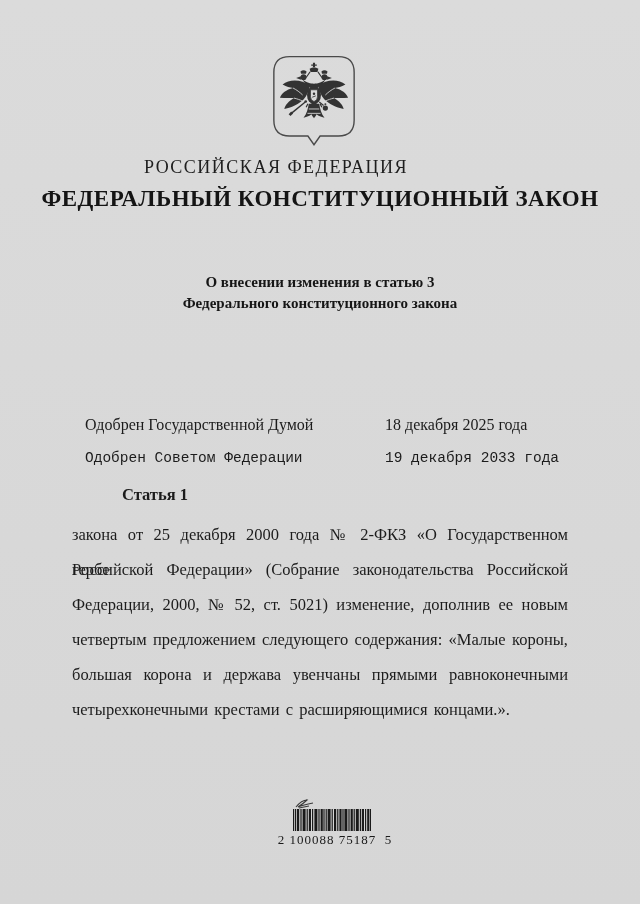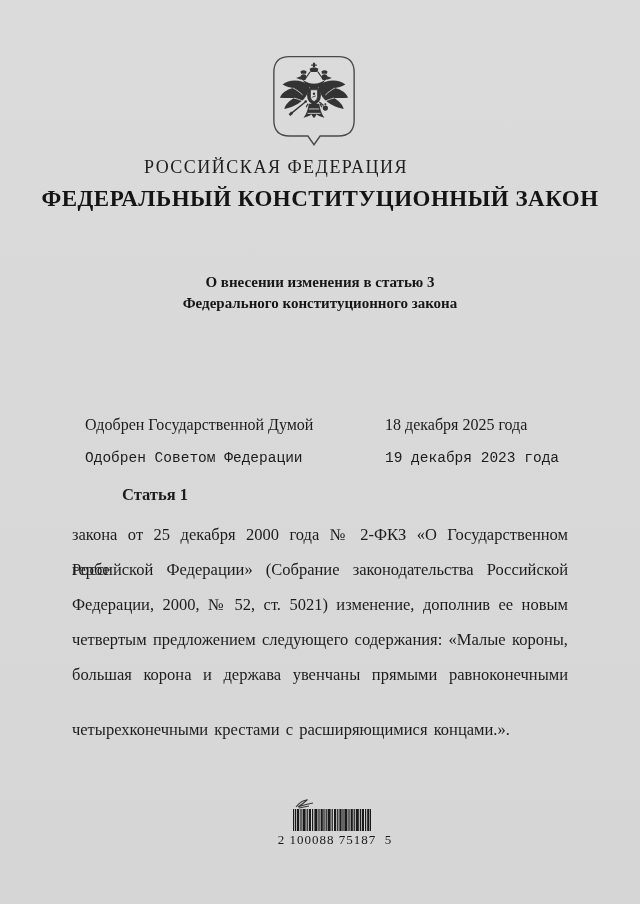--- a/index.html
+++ b/index.html
@@ -48,21 +48,21 @@
   .law-body{
     position:absolute;left:72px;top:517px;width:496px;
     font-size:16.5px;
   }
   .body-line{
     height:35px;line-height:35px;
     text-align:justify;text-align-last:justify;
     word-spacing:2px;white-space:normal;
   }
   .body-line.first{text-indent:50px;}
-  .body-line.last{text-align-last:left;margin-top:20px;}
+  .body-line.last{text-align-last:left;}
   .barcode{position:absolute;left:270px;top:796px;width:130px;height:56px;}
   .signature-mark{position:absolute;left:24px;top:2px;width:22px;height:12px;}
   .barcode-bars{position:absolute;left:23px;top:13px;}
   .barcode-number{
     position:absolute;left:0px;top:36px;width:130px;
     text-align:center;font-size:13px;letter-spacing:1px;white-space:pre;
     color:#1a1a1a;
     font-family:Liberation Serif, serif;
   }
 </style>
@@ -128,21 +128,21 @@
     <div class="law-title-line">Федерального конституционного закона</div>
   </div>
 
   <div class="approvals">
     <div class="approval-row">
       <span class="approval-body">Одобрен Государственной Думой</span>
       <span class="approval-date">18 декабря 2025 года</span>
     </div>
     <div class="approval-row mono">
       <span class="approval-body">Одобрен Советом Федерации</span>
-      <span class="approval-date">19 декабря 2023 года</span>
+      <span class="approval-date">19 декабря 2033 года</span>
     </div>
   </div>
 
   <div class="article-heading">Статья 1</div>
 
   <div class="law-body">
     <div class="body-line">закона от 25 декабря 2000 года № 2-ФКЗ «О Государственном гербе</div>
     <div class="body-line">Российской Федерации» (Собрание законодательства Российской</div>
     <div class="body-line">Федерации, 2000, № 52, ст. 5021)  изменение, дополнив ее новым</div>
     <div class="body-line">четвертым предложением следующего содержания: «Малые короны,</div>

